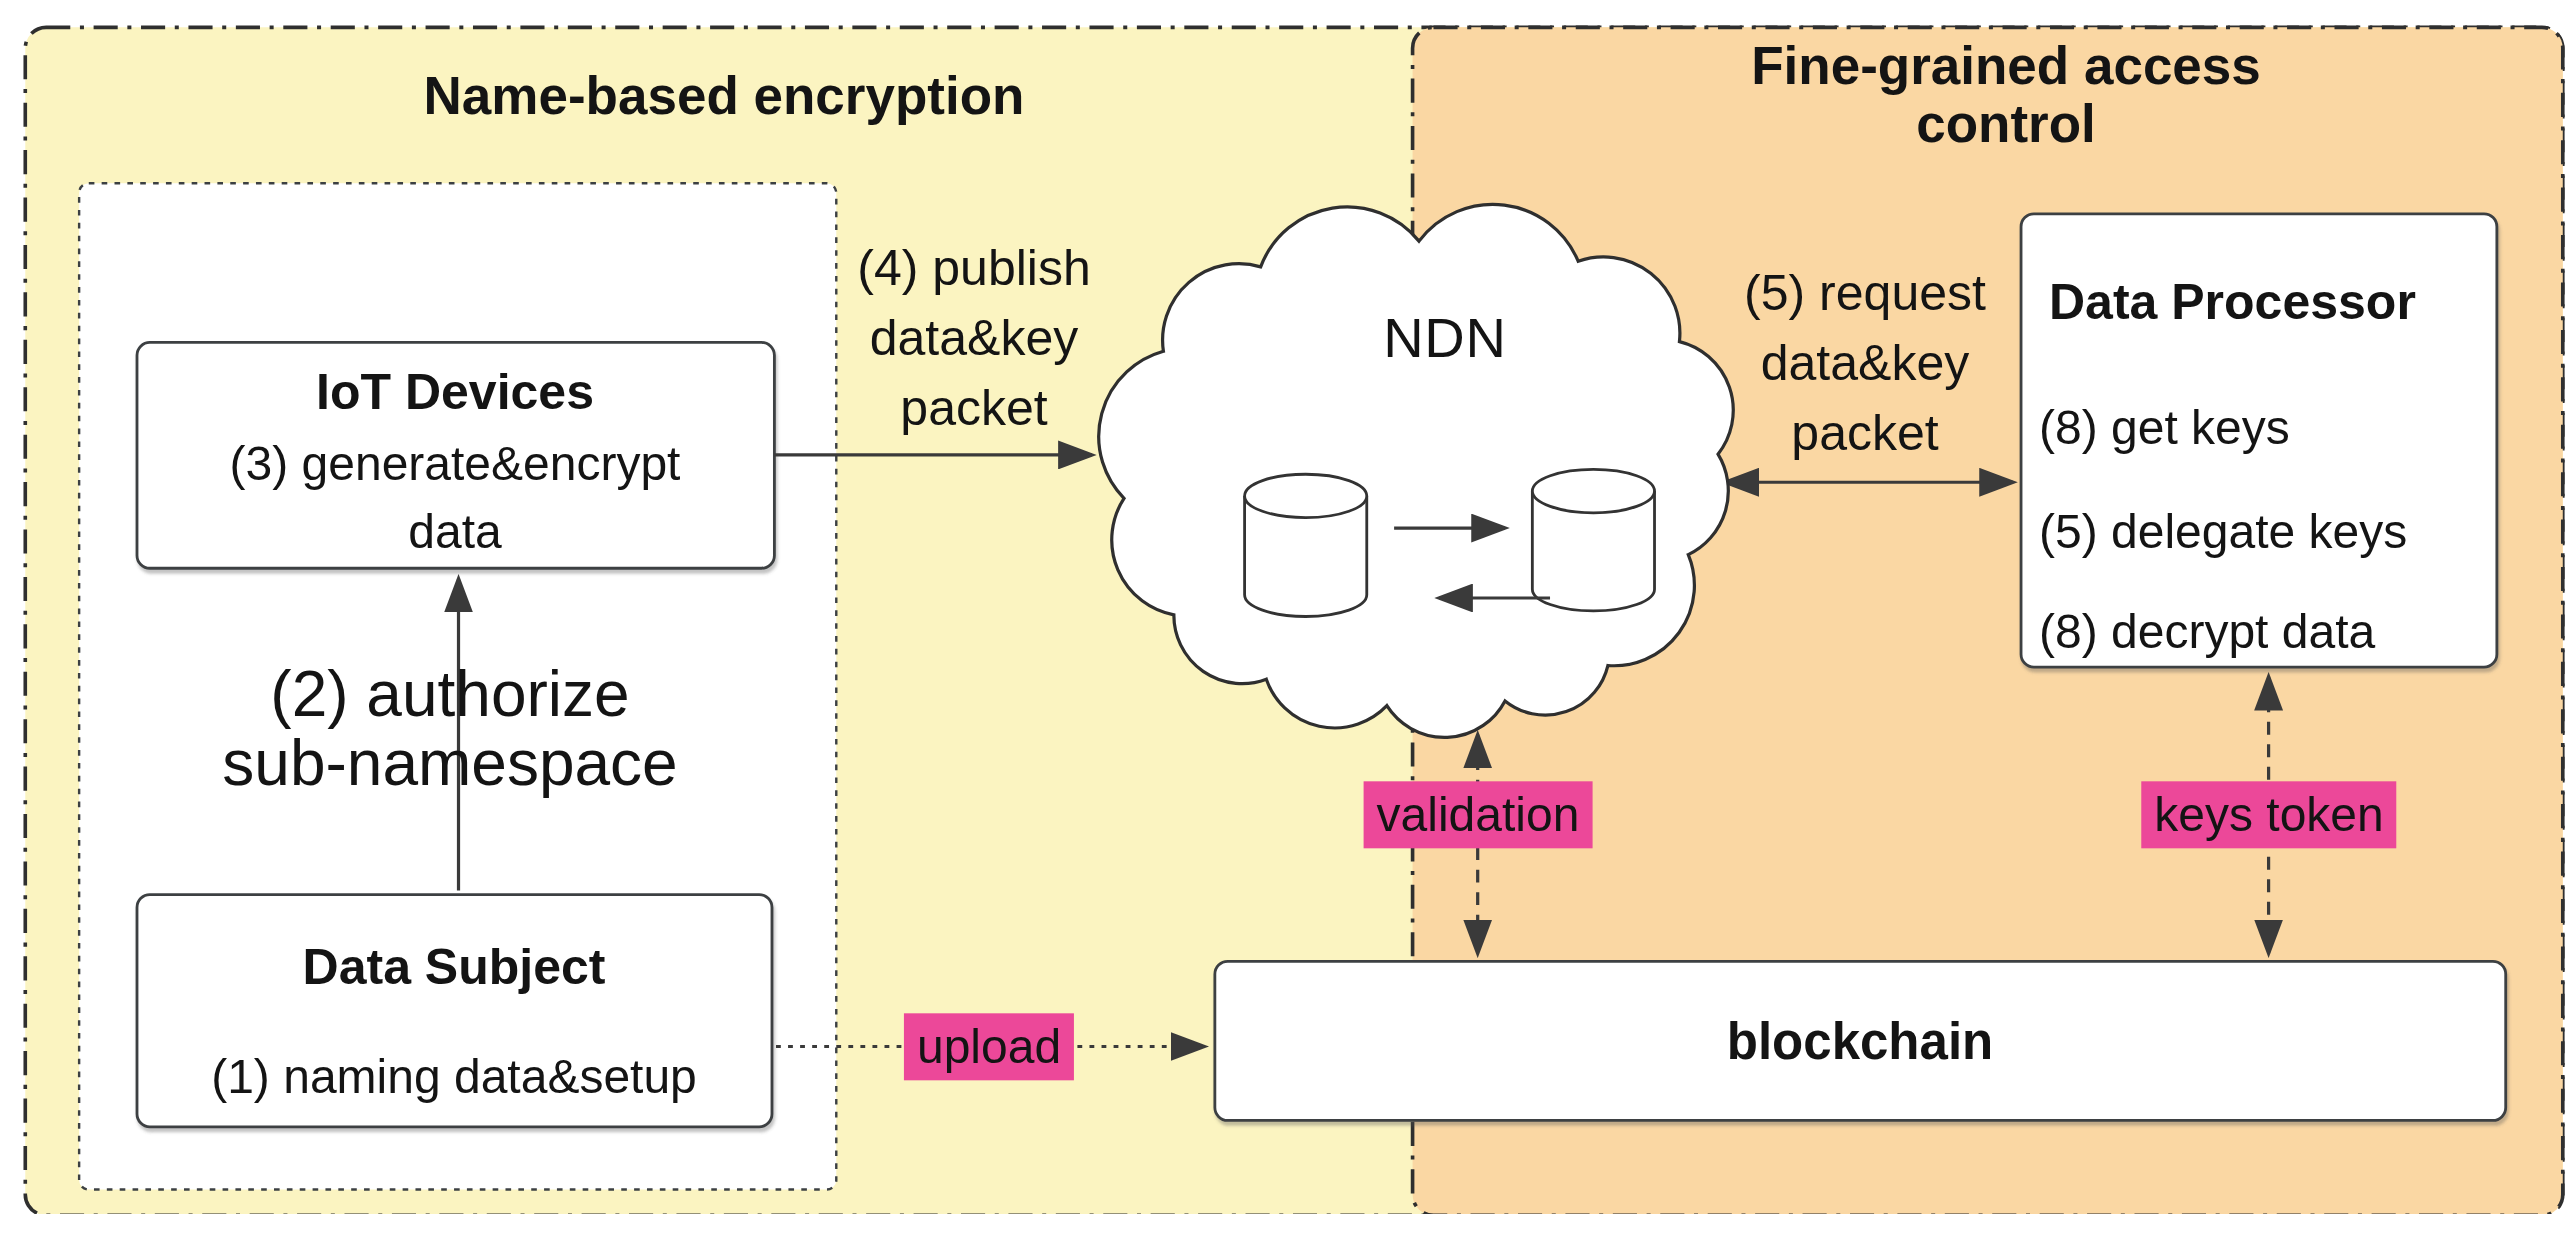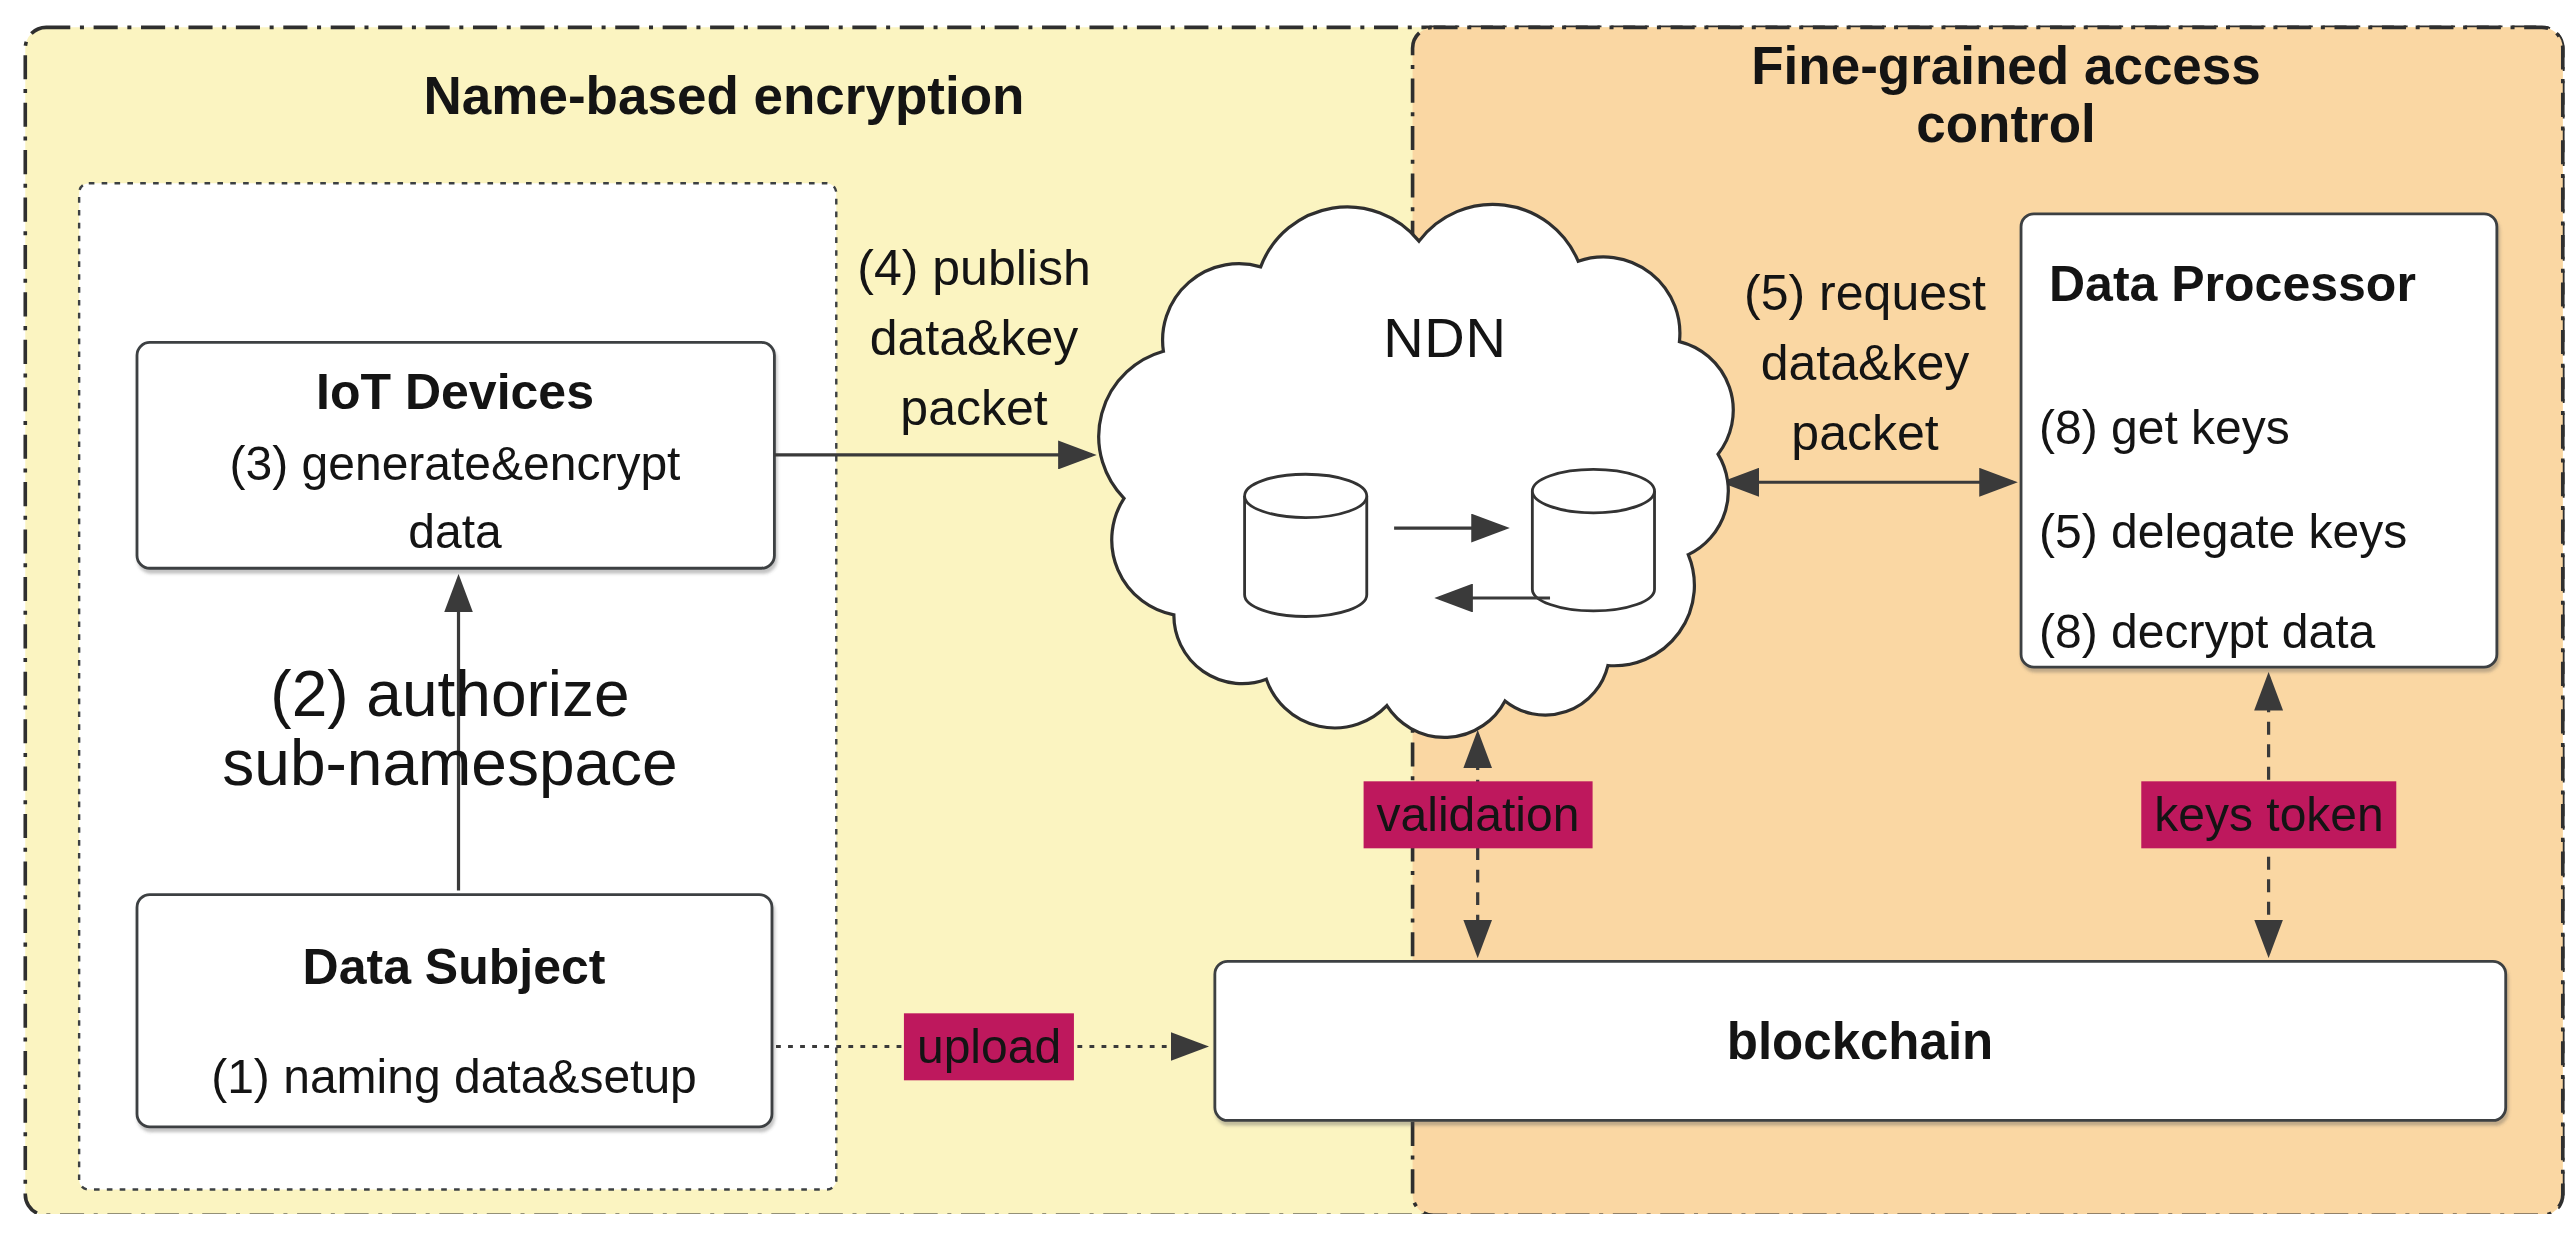--- a/index.html
+++ b/index.html
@@ -13,21 +13,21 @@
     white-space:pre-line;text-align:center;color:#141414;
     font:48px/68px "Liberation Sans",sans-serif;
   }
   .t.left-align{transform:translateY(-50%);text-align:left;}
   .region-title{font-size:53px;font-weight:bold;line-height:58px;}
   .node-title{font-size:50px;font-weight:bold;}
   .ndn{font-size:56px;font-weight:normal;letter-spacing:0.8px;}
   .bc{font-size:51px;font-weight:bold;}
   .edge3{font-size:50px;line-height:70px;}
   .edge2{font-size:64px;line-height:69px;}
-  .lbl{background:#be185d;padding:3.2px 13px;font-size:48px;line-height:61px;text-align:right;}
+  .lbl{background:#ec4899;padding:3.2px 13px;font-size:48px;line-height:61px;text-align:right;}
 </style>
 </head>
 <body>
 
 <div class="stage">
 
   <svg width="2576" height="1237" viewBox="0 0 3204 1539">
     <defs>
       <marker id="mA" viewBox="0 0 12 9" refX="10.5" refY="4.5" markerWidth="12" markerHeight="9" orient="auto-start-reverse" markerUnits="strokeWidth">
         <path d="M0,0 L12,4.5 L0,9 Z" fill="#3A3A3A"></path>
@@ -87,21 +87,21 @@
 
   <div class="t ndn" style="left:1445px;top:338px">NDN</div>
 
   <div class="t node-title" style="left:455px;top:392px">IoT Devices</div>
   <div class="t" style="left:455px;top:498px">(3) generate&amp;encrypt
 data</div>
 
   <div class="t node-title" style="left:454px;top:967px">Data Subject</div>
   <div class="t" style="left:454px;top:1077px">(1) naming data&amp;setup</div>
 
-  <div class="t left-align node-title" style="left:2049px;top:284px">Data Processor</div>
+  <div class="t left-align node-title" style="left:2049px;top:302px">Data Processor</div>
   <div class="t left-align" style="left:2039px;top:428px">(8) get keys</div>
   <div class="t left-align" style="left:2039px;top:532px">(5) delegate keys</div>
   <div class="t left-align" style="left:2039px;top:632px">(8) decrypt data</div>
 
   <div class="t bc" style="left:1860px;top:1042px">blockchain</div>
 
   <div class="t edge2" style="left:450px;top:729px">(2) authorize
 sub-namespace</div>
   <div class="t edge3" style="left:974px;top:338px">(4) publish
 data&amp;key

